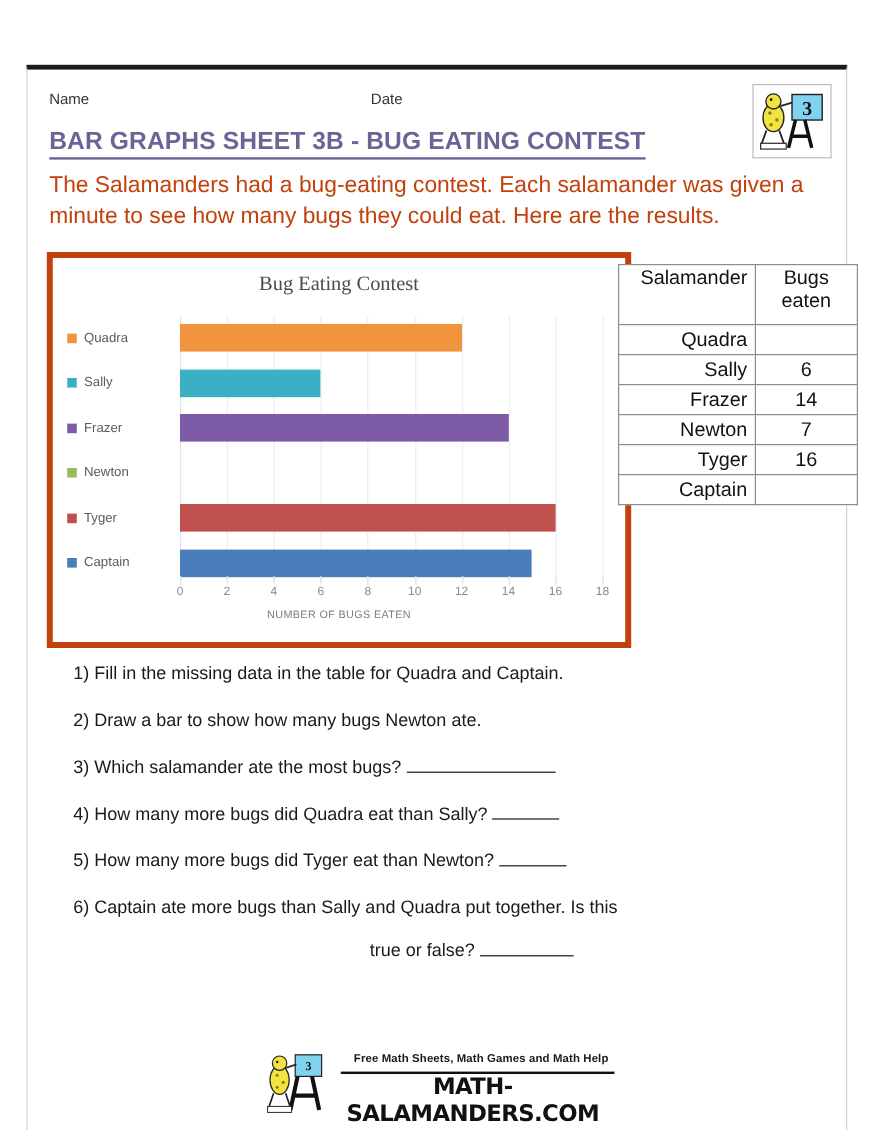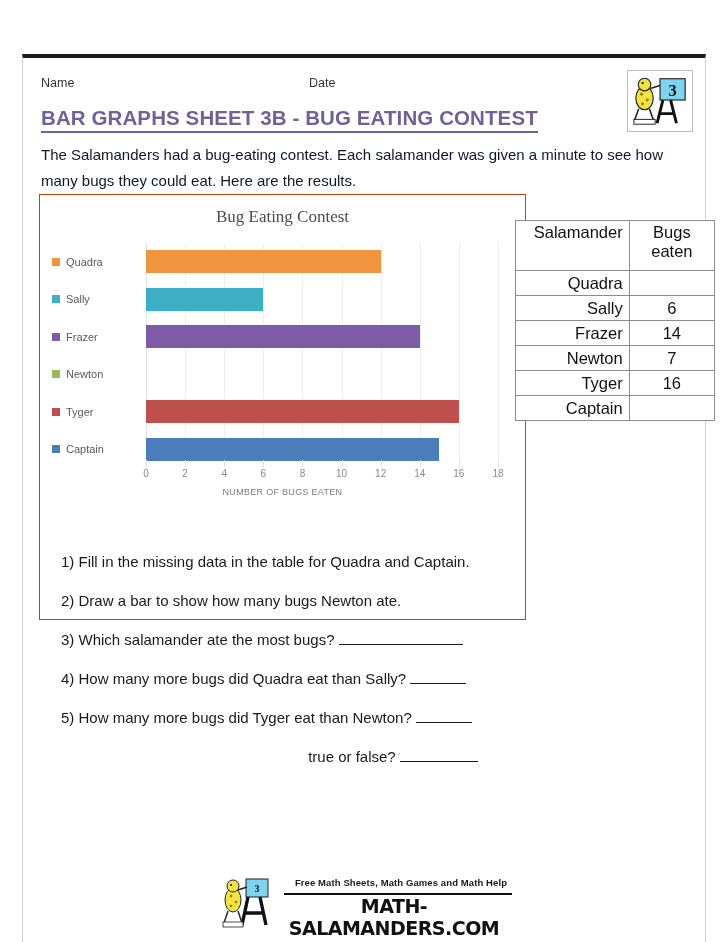--- a/index.html
+++ b/index.html
@@ -40,28 +40,28 @@
   .worksheet-title{
     position:absolute; left:18px; top:48px;
     font-size:20.5px; font-weight:bold; letter-spacing:.1px;
     color:#6f6396;
     border-bottom:2px solid #6f6396;
     padding-bottom:1px;
     white-space:nowrap;
   }
   .intro{
     position:absolute; left:18px; top:84px; width:646px;
-    font-size:15px; line-height:26px; color:#0f172a;
+    font-size:19px; line-height:26px; color:#c2410c;
   }
 
   
   .chart-panel{
-    position:absolute; left:16px; top:136px;
-    width:487px; height:426px;
-    border:1px solid #c2410c;
+    position:absolute; left:16px; top:152px;
+    width:487px; height:330px;
+    border:5px solid #c2410c;
     background:#fff; box-sizing:border-box;
   }
   .chart-title{
     position:absolute; left:0; right:0; top:12px;
     text-align:center;
     font-family:"Liberation Serif", serif;
     font-size:17px; color:#4b4b4b;
   }
   .plot{
     position:absolute;
@@ -308,21 +308,21 @@
         </tr>
       </tbody>
   </table>
 
   <div class="questions" id="questions">
       <div class="q"><span>1) Fill in the missing data in the table for Quadra and Captain.</span></div>
       <div class="q"><span>2) Draw a bar to show how many bugs Newton ate.</span></div>
       <div class="q"><span>3) Which salamander ate the most bugs?</span> <span class="blank" style="width: 124px;"></span></div>
       <div class="q"><span>4) How many more bugs did Quadra eat than Sally?</span> <span class="blank" style="width: 56px;"></span></div>
       <div class="q"><span>5) How many more bugs did Tyger eat than Newton?</span> <span class="blank" style="width: 56px;"></span></div>
-      <div class="q"><span class="cont">true or false? <span class="blank" style="width: 78px;"></span></span></div>
+      <div class="q"><span>6) Captain ate more bugs than Sally and Quadra put together. Is this</span><span class="cont">true or false? <span class="blank" style="width: 78px;"></span></span></div>
     </div>
 
   <div class="footer">
     <div class="footer-inner">
       <svg class="foot-mascot" viewBox="0 0 64 56">
         <rect x="26" y="4" width="22" height="18" fill="#7fd3ef" stroke="#222" stroke-width="1"></rect>
         <text x="37" y="17" font-family="Liberation Serif, serif" font-size="10" font-weight="bold" text-anchor="middle" fill="#111">3</text>
         <path d="M28 22 L22 50 M40 22 L46 50 M26 38 L43 38" stroke="#111" stroke-width="3.4" fill="none"></path>
         <ellipse cx="13" cy="25" rx="8" ry="12" fill="#f2e242" stroke="#222" stroke-width="1"></ellipse>
         <circle cx="13" cy="11" r="6" fill="#f2e242" stroke="#222" stroke-width="1"></circle>

